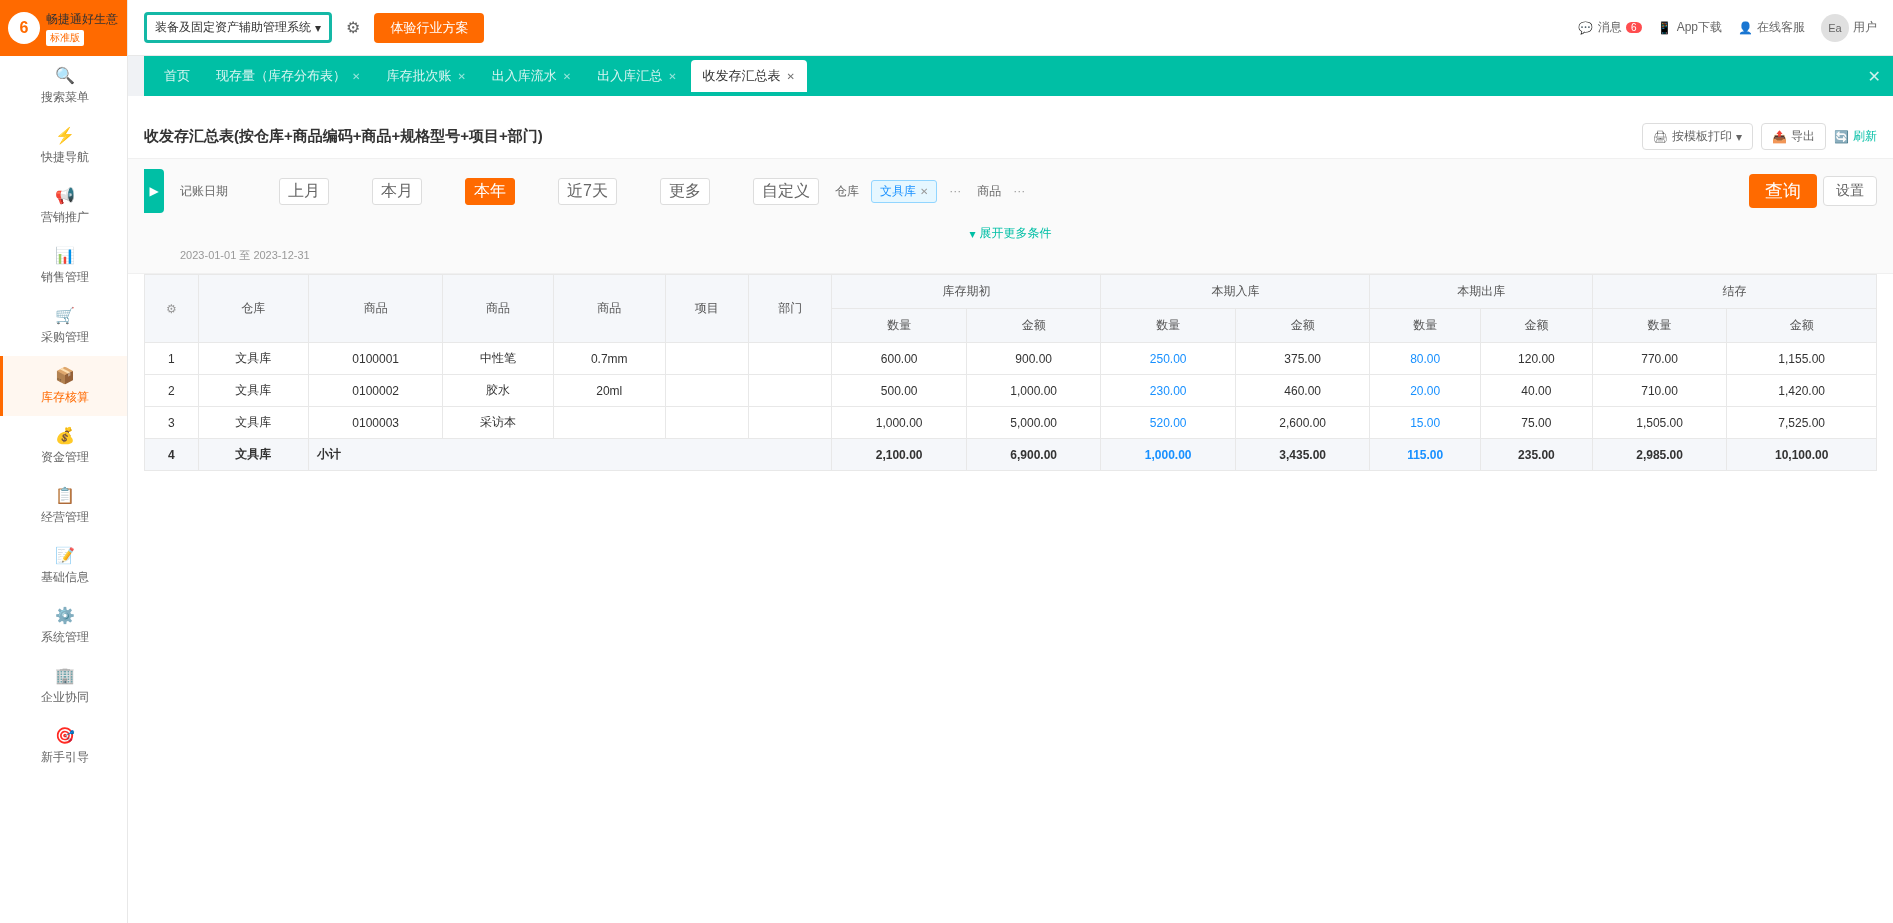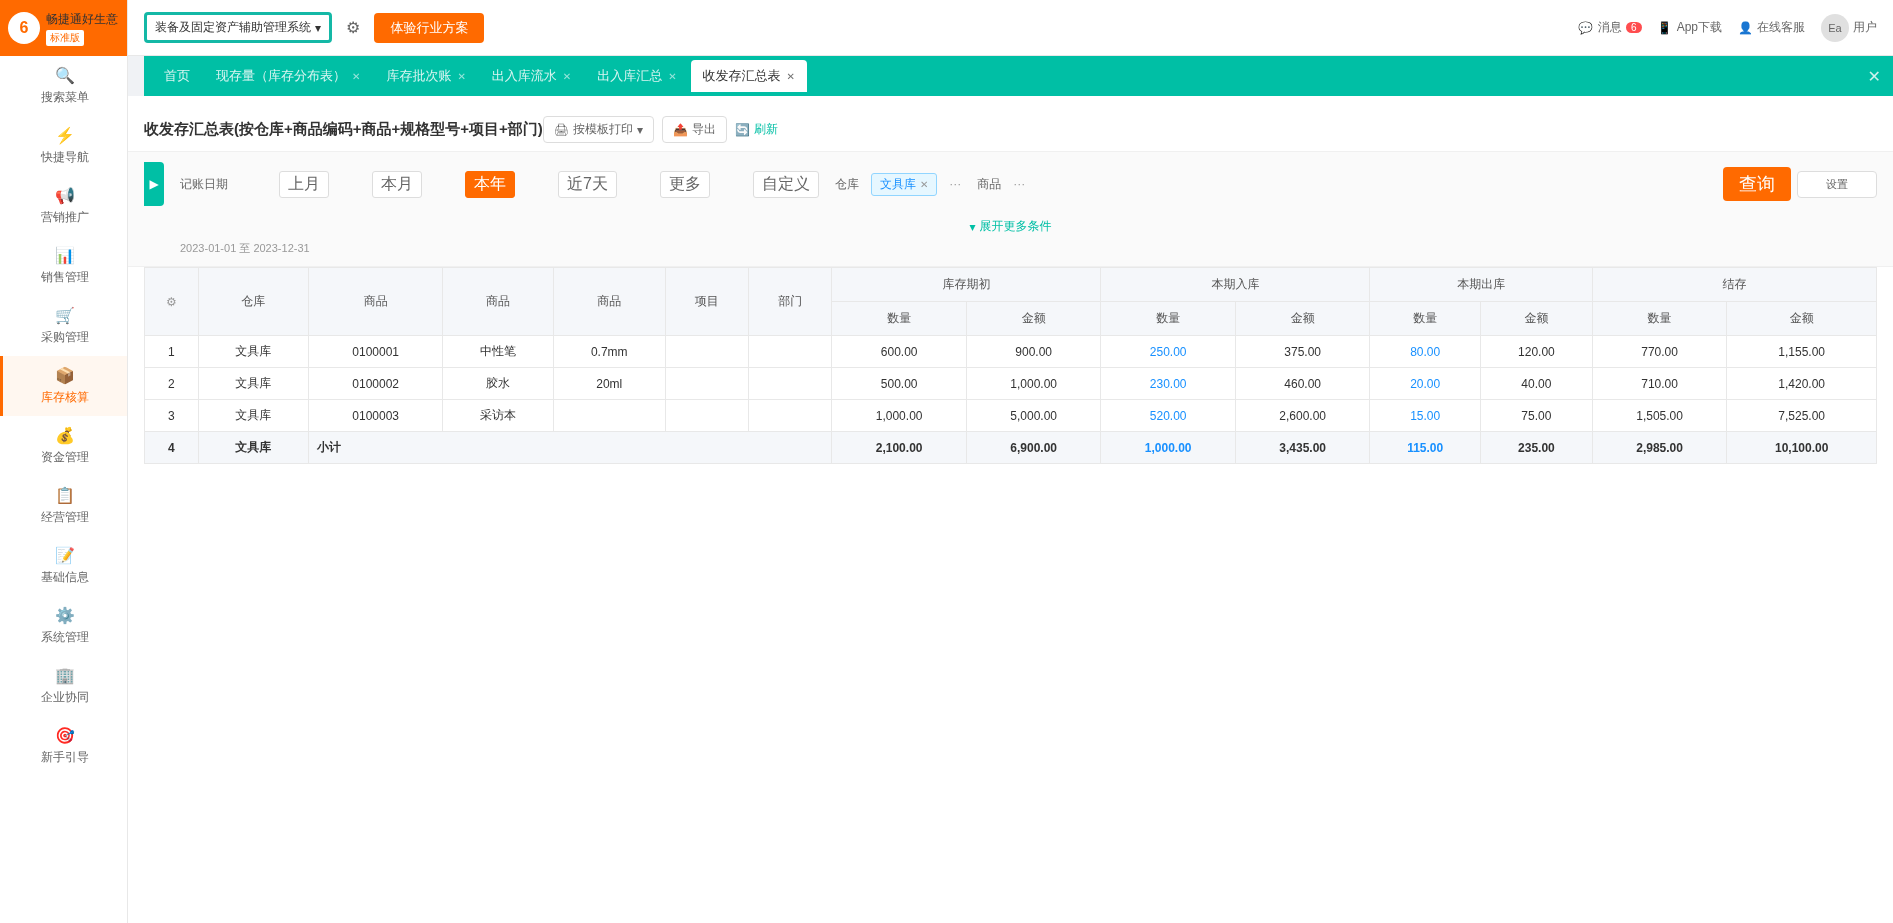--- a/index.html
+++ b/index.html
@@ -66,22 +66,22 @@
     .tab-close { font-size: 10px; opacity: 0.7; }
 
     
     .page-content {
       flex: 1; background: #fff; overflow-y: auto; padding: 0;
       display: flex; flex-direction: column;
     }
 
     
     .page-header {
-      display: flex; align-items: center; 
-      padding: 20px 16px 8px; border-bottom: 1px solid #f0f0f0;
+      display: flex; align-items: center; justify-content: space-between;
+      padding: 27px 16px 8px; border-bottom: 1px solid #f0f0f0;
     }
     .page-title { font-size: 15px; font-weight: 600; color: #333; }
     .header-actions { display: flex; align-items: center; gap: 8px; }
     .action-btn {
       display: flex; align-items: center; gap: 4px; padding: 4px 10px;
       border: 1px solid #ddd; border-radius: 4px; cursor: pointer; font-size: 12px; color: #666; background: #fff;
     }
     .refresh-btn { cursor: pointer; color: #00bfa5; font-size: 12px; display: flex; align-items: center; gap: 4px; }
 
     
@@ -101,22 +101,22 @@
       display: flex; align-items: center; gap: 4px; padding: 2px 8px;
       background: #e6f7ff; border: 1px solid #91d5ff; border-radius: 3px; font-size: 12px; color: #1890ff;
     }
     .tag-close { cursor: pointer; color: #999; font-size: 10px; }
     .more-btn { color: #999; cursor: pointer; font-size: 12px; }
     .query-btn {
       background: #ff6a00; color: #fff; border: none; padding: 5px 16px;
       border-radius: 4px; cursor: pointer; font-size: 18px;
     }
     .setting-btn {
-      padding: 5px 28px; border: 1px solid #ddd; border-radius: 4px;
-      cursor: pointer; font-size: 11px; color: #666; background: #fff;
+      padding: 5px 12px; border: 1px solid #ddd; border-radius: 4px;
+      cursor: pointer; font-size: 14px; color: #666; background: #fff;
     }
     .expand-btn {
       display: flex; align-items: center; gap: 4px; color: #00bfa5; cursor: pointer;
       font-size: 12px; padding: 4px 0;
     }
 
     
     .table-container { flex: 1; overflow-y: auto; padding: 0 16px 16px; }
     table {
       width: 100%; border-collapse: collapse; font-size: 12px;

